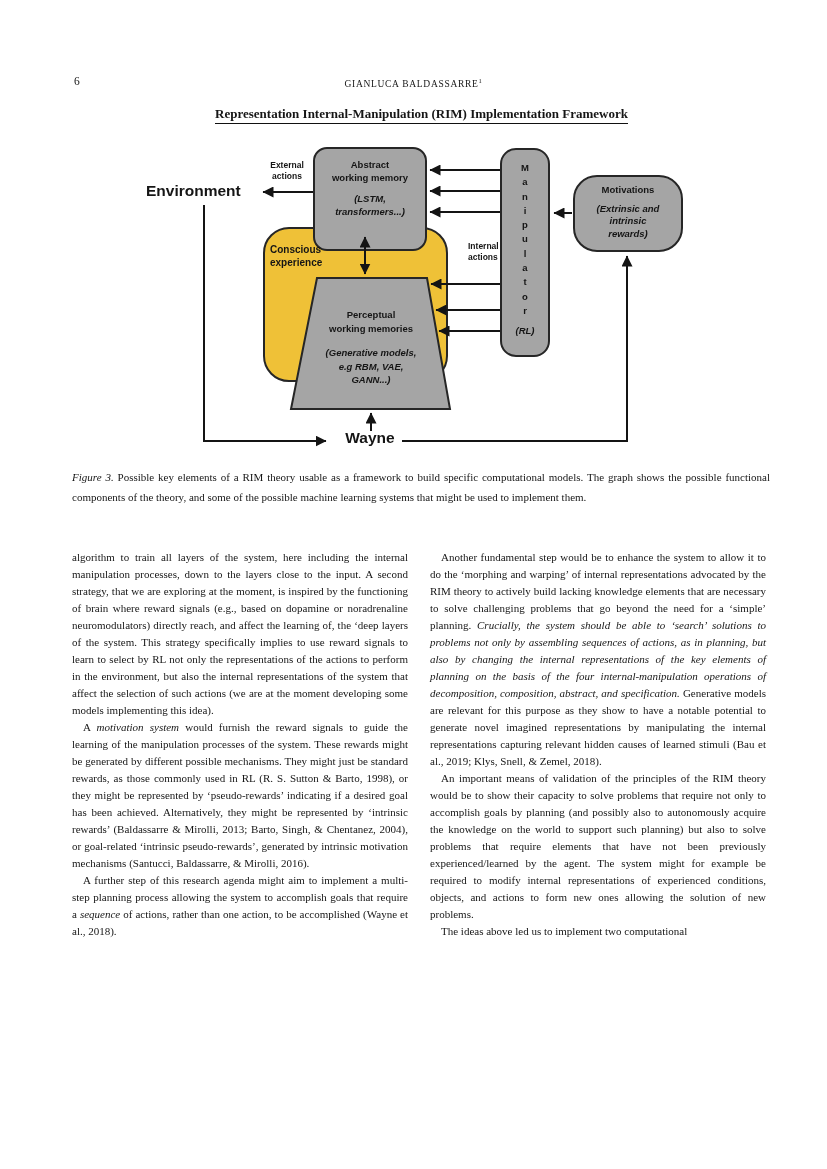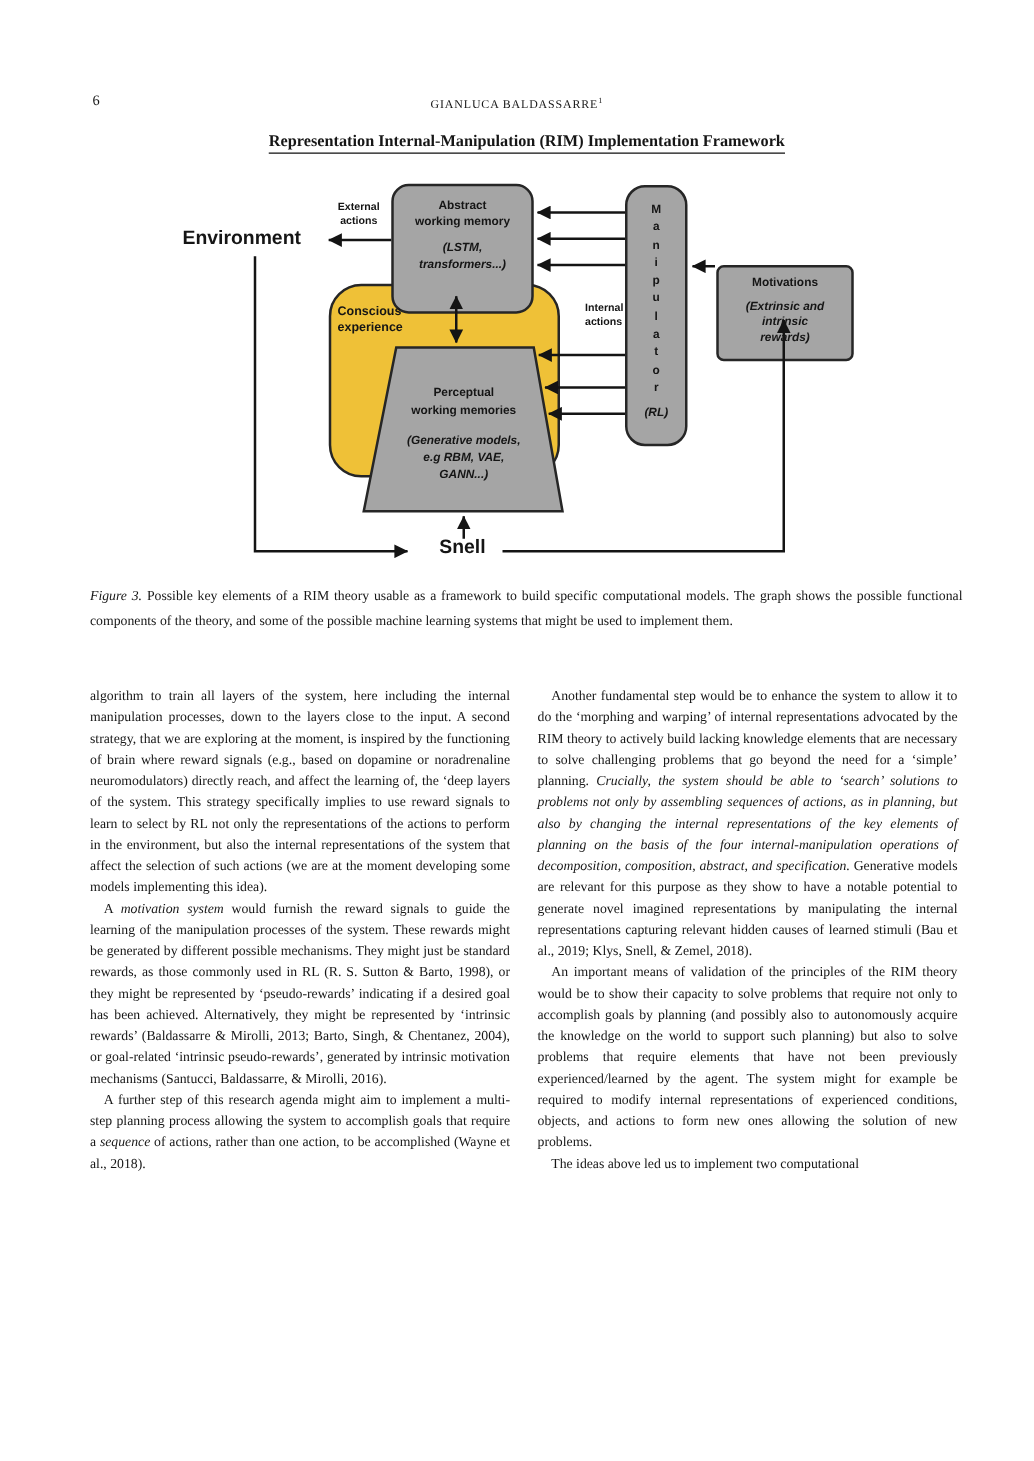--- a/index.html
+++ b/index.html
@@ -27,21 +27,21 @@
   .ybox{background:var(--accent-yellow,#efc137);border:2px solid var(--border-dark,#262626);
         box-sizing:border-box;border-radius:26px;z-index:1;}
   .pre{white-space:pre-line;}
   .box-title{font-size:9.5px;line-height:12.5px;}
   .box-sub{font-size:9.5px;line-height:12.5px;font-style:italic;}
   .awm{left:183px;top:7px;width:114px;height:104px;border-radius:14px;padding-top:10px;}
   .awm .box-sub{margin-top:9px;}
   .manip{left:370px;top:8px;width:50px;height:209px;border-radius:16px;padding-top:11px;}
   .manip .box-title{line-height:14.3px;}
   .manip .box-sub{margin-top:7px;}
-  .motiv{left:443px;top:35px;width:110px;height:77px;border-radius:6px;padding-top:7px;margin-top:37px;}
+  .motiv{left:443px;top:35px;width:110px;height:77px;border-radius:24px;padding-top:7px;}
   .motiv .box-sub{margin-top:6px;line-height:12.5px;}
   .yellow-box{left:133px;top:87px;width:185px;height:155px;}
   .overlay{position:absolute;left:0;top:0;z-index:5;pointer-events:none;}
   .lbl{position:absolute;z-index:6;}
   .env-label{left:16px;top:42px;width:120px;font-size:15.5px;}
   .input-label{left:210px;top:289px;width:60px;text-align:center;font-size:15.5px;}
   .ext-label{left:130px;top:20px;width:54px;text-align:center;font-size:8.5px;line-height:10.5px;}
   .int-label{left:338px;top:101px;width:52px;font-size:8.5px;line-height:10.5px;}
   .consc-label{left:140px;top:103px;width:84px;font-size:10px;line-height:13px;}
   .trap-text{left:166px;top:168px;width:150px;text-align:center;}
@@ -133,21 +133,21 @@
       <div class="box-title pre">Perceptual
 working memories</div>
       <div class="box-sub pre">(Generative models,
 e.g RBM, VAE,
 GANN...)</div>
     </div>
 
     <div class="lbl consc-label pre">Conscious
 experience</div>
     <div class="lbl env-label">Environment</div>
-    <div class="lbl input-label">Snell</div>
+    <div class="lbl input-label">Wayne</div>
     <div class="lbl ext-label pre">External
 actions</div>
     <div class="lbl int-label pre">Internal
 actions</div>
   </div>
 
   <div class="caption"><span class="it">Figure 3.</span><span>  Possible key elements of a RIM theory usable as a framework to build specific computational models.  The graph shows the possible functional components of the theory, and some of the possible machine learning systems that might be used to implement them.</span></div>
 
   <div class="col col-left">
     <p class="noindent"><span>algorithm to train all layers of the system, here including the internal manipulation processes, down to the layers close to the input.  A second strategy, that we are exploring at the moment, is inspired by the functioning of brain where reward signals (e.g., based on dopamine or noradrenaline neuromodulators) directly reach, and affect the learning of, the ‘deep layers of the system. This strategy specifically implies to use reward signals to learn to select by RL not only the representations of the actions to perform in the environment, but also the internal representations of the system that affect the selection of such actions (we are at the moment developing some models implementing this idea).</span></p>

